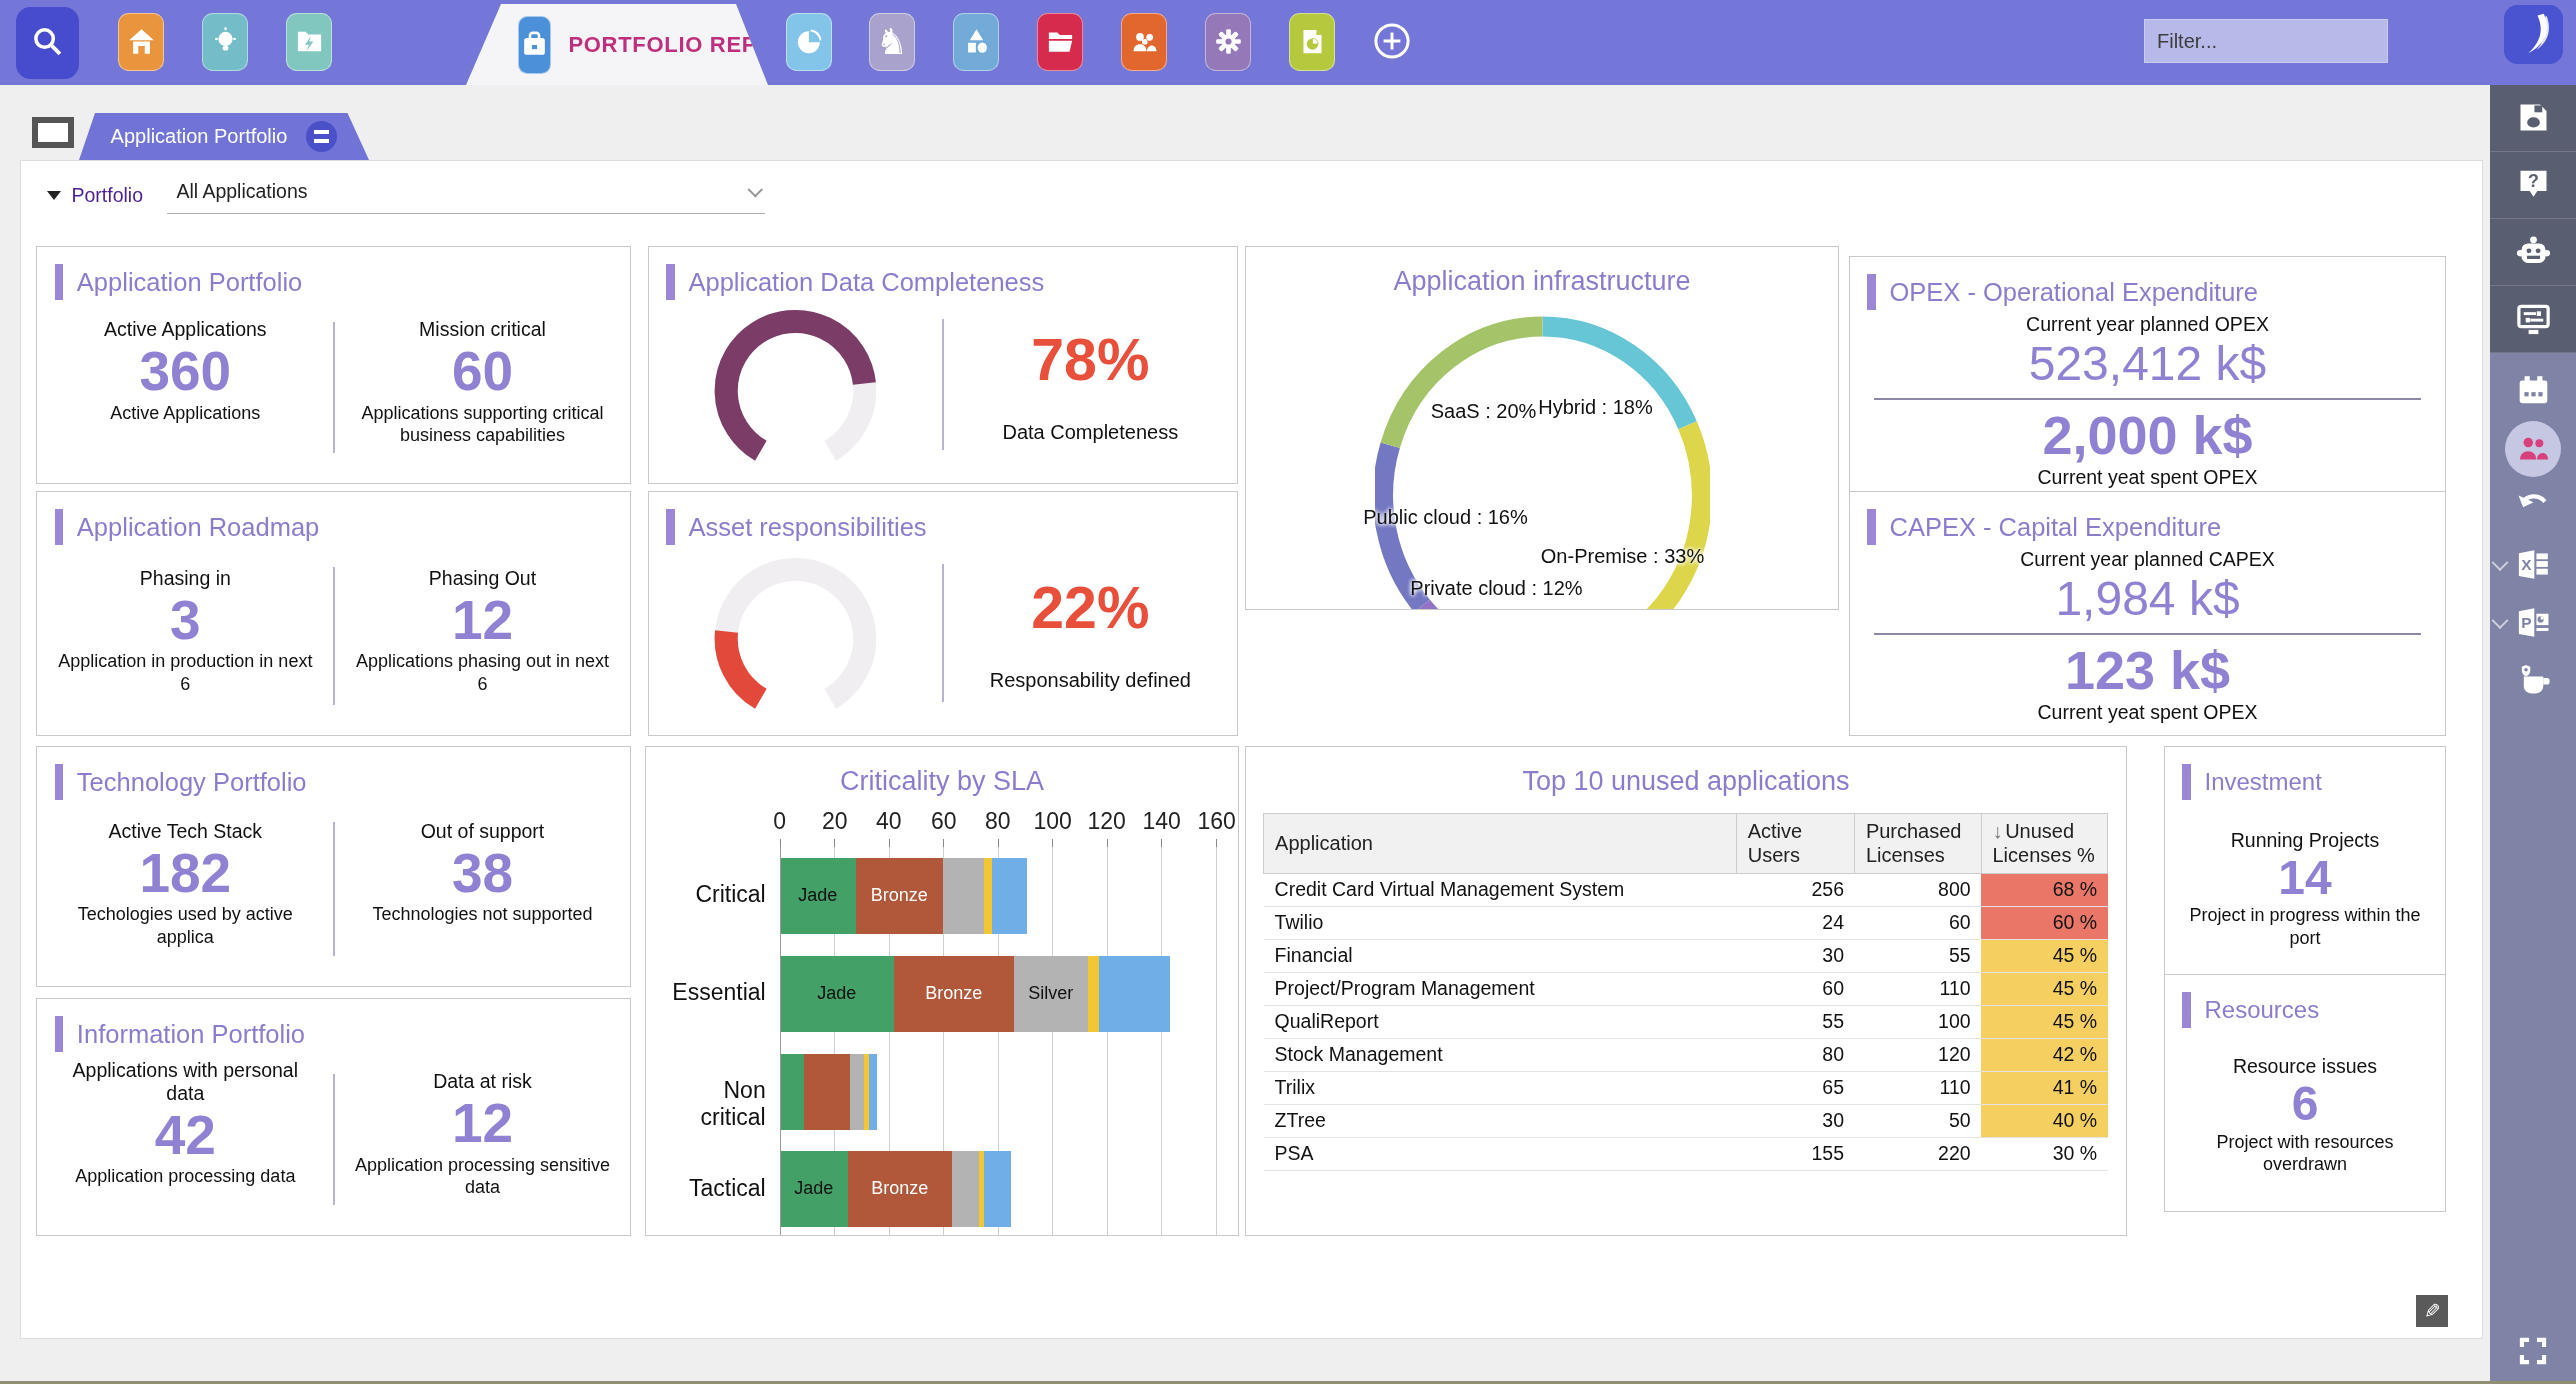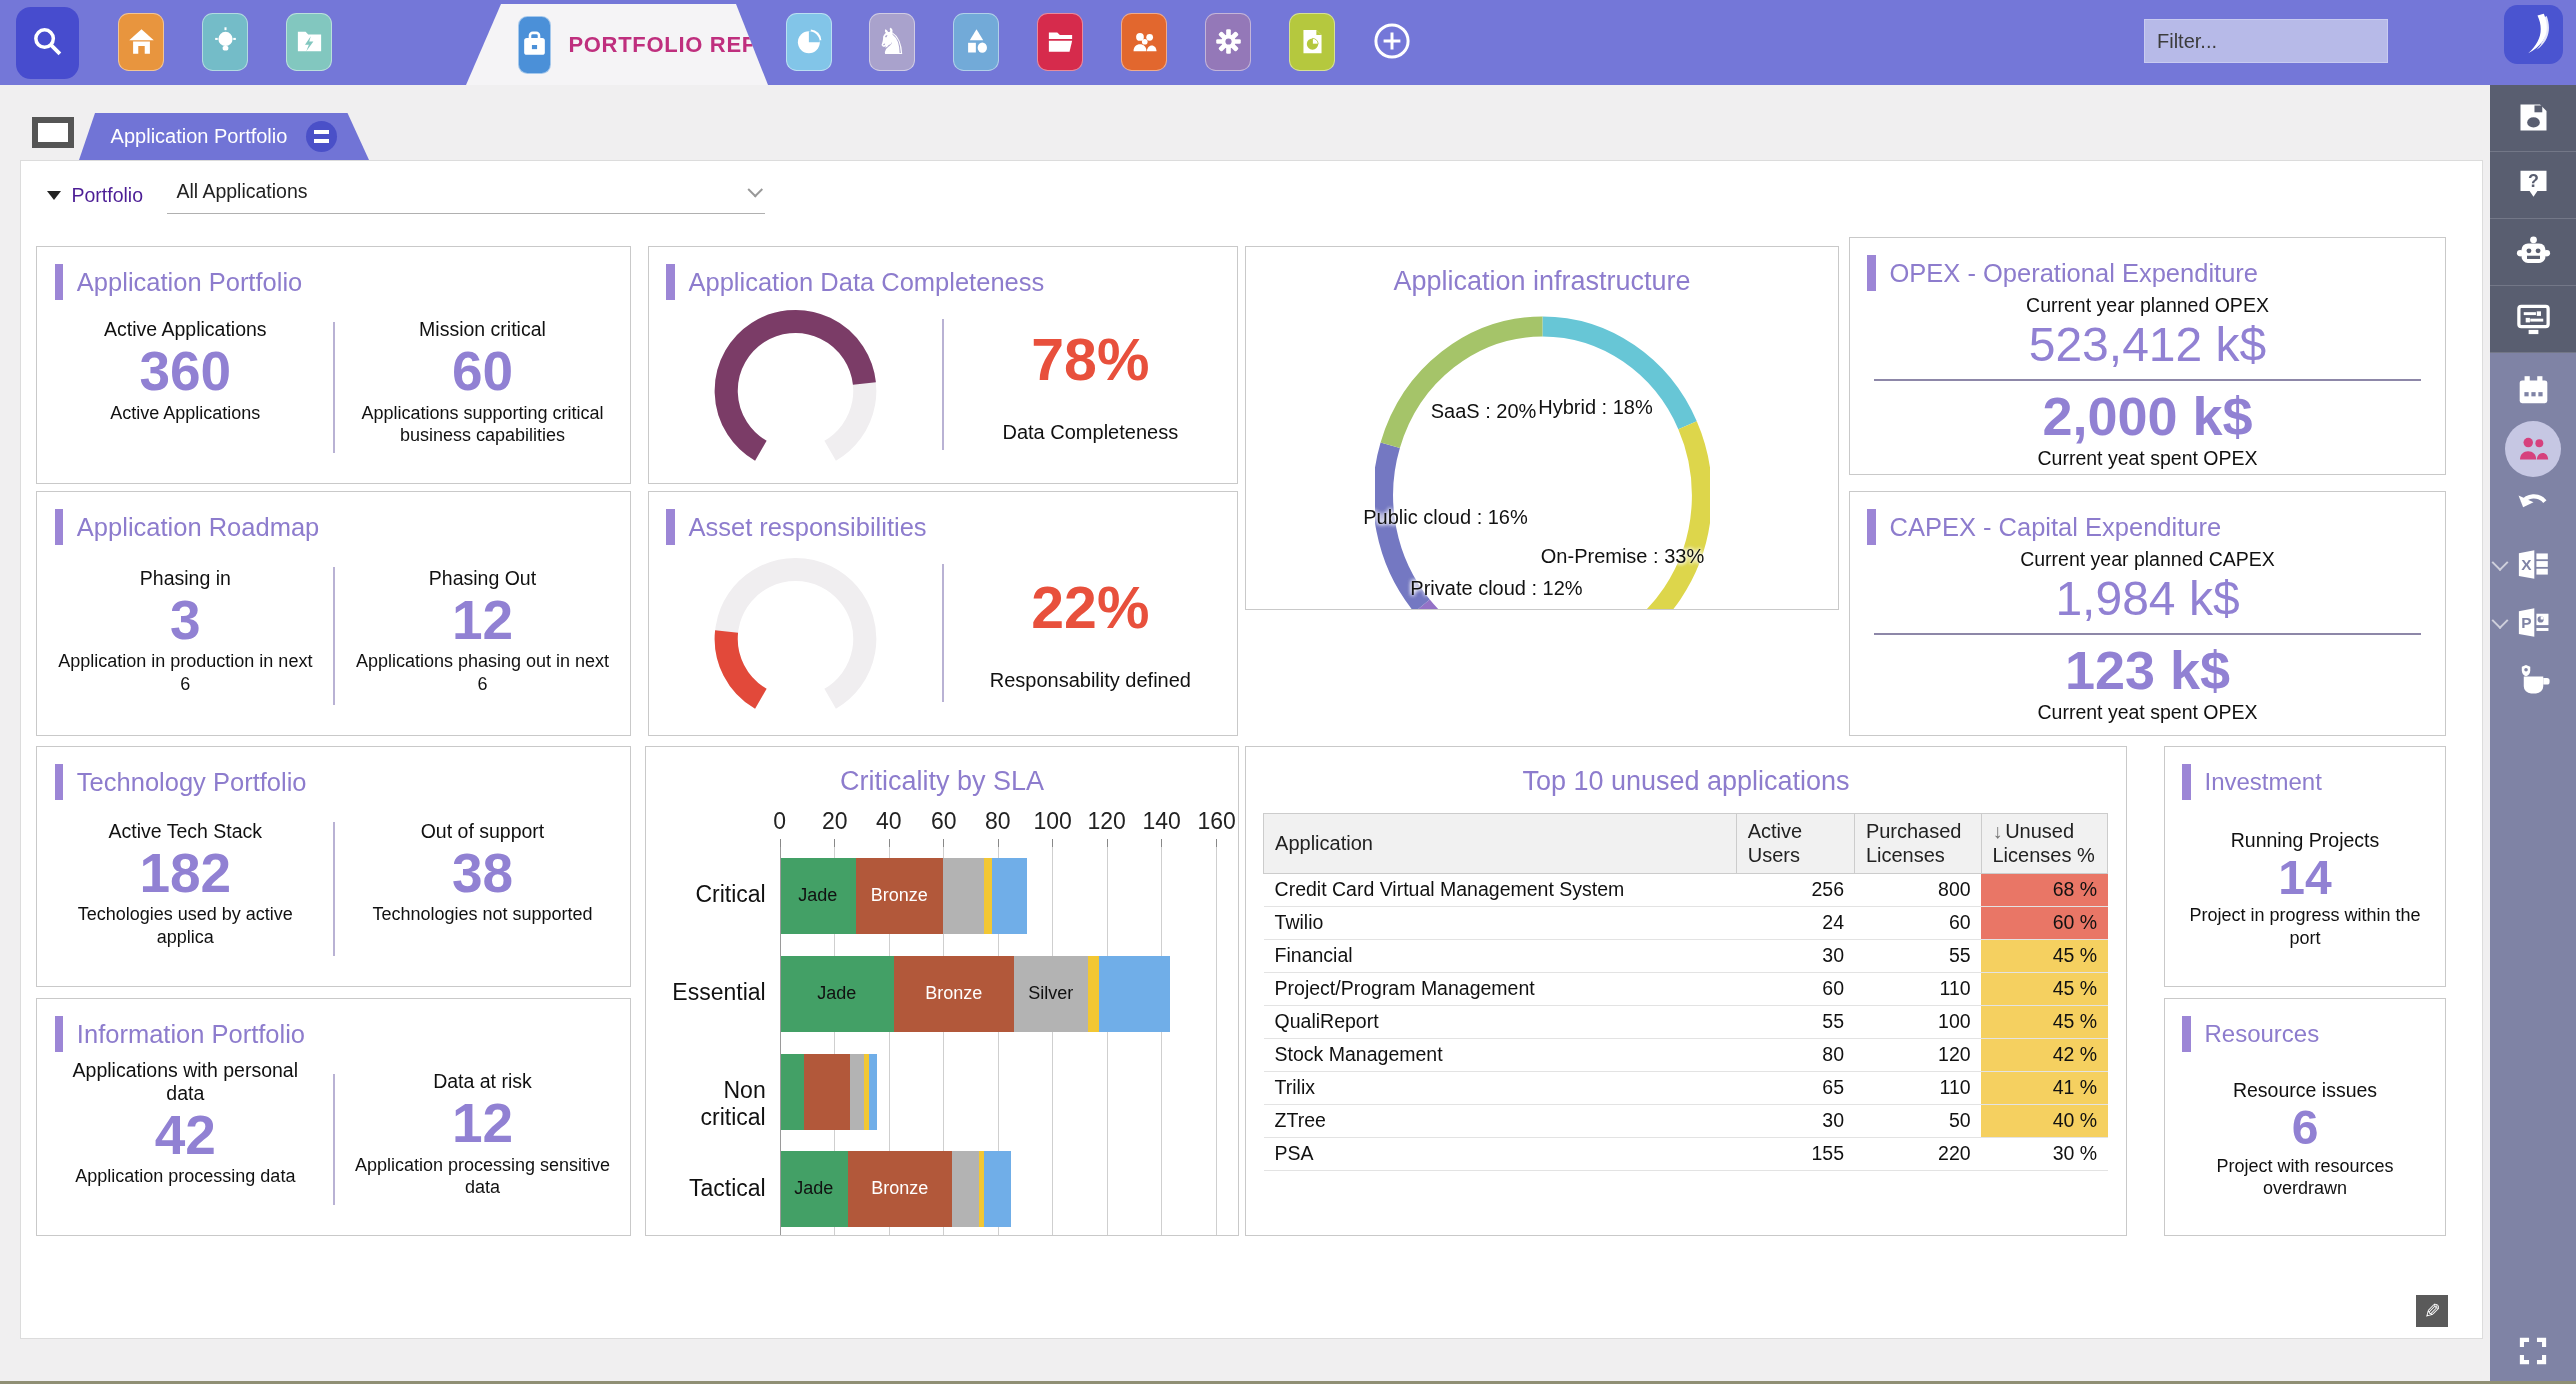--- a/index.html
+++ b/index.html
@@ -385,21 +385,21 @@
     <div class="center-title">Application infrastructure</div>
     <div class="donut-wrap"><svg width="335" height="376" viewBox="0 0 500 560">
           <path d="M 250.00 30.00 A 238 252 0 0 1 466.49 177.32" stroke="#67c6d6" stroke-width="30" fill="none"></path>
           <path d="M 466.49 177.32 A 238 252 0 0 1 227.38 532.86" stroke="#ddd64b" stroke-width="30" fill="none"></path>
           <path d="M 227.38 532.86 A 238 252 0 0 1 70.13 447.02" stroke="#9472c6" stroke-width="30" fill="none"></path>
           <path d="M 70.13 447.02 A 238 252 0 0 1 22.73 207.18" stroke="#7478c2" stroke-width="30" fill="none"></path>
           <path d="M 22.73 207.18 A 238 252 0 0 1 250.00 30.00" stroke="#a5c469" stroke-width="30" fill="none"></path>
         </svg><div class="donut-label" style="left: 221px; top: 101px;">Hybrid : 18%</div><div class="donut-label" style="left: 248px; top: 250px;">On-Premise : 33%</div><div class="donut-label" style="left: 122px; top: 282px;">Private cloud : 12%</div><div class="donut-label" style="left: 71px; top: 211px;">Public cloud : 16%</div><div class="donut-label" style="left: 109px; top: 105px;">SaaS : 20%</div></div>
   </div>
 
-  <div class="card" style="left:1828px;top:76px;width:597px;height:238px">
+  <div class="card" style="left:1828px;top:95px;width:597px;height:238px">
     <div class="card-title">
         <span class="tbar"></span>
         <span class="title-text">OPEX - Operational Expenditure</span>
       </div>
     <div class="fin">
       <div class="fin-label">Current year planned OPEX</div>
       <div class="fin-top">523,412 k$</div>
       <div class="fin-div"></div>
       <div class="fin-bottom">2,000 k$</div>
       <div class="fin-label">Current yeat spent OPEX</div>
@@ -648,21 +648,21 @@
       </div>
       <div class="vdiv"></div>
       <div class="half">
         <div class="kpi-label">Data at risk</div>
         <div class="kpi-value">12</div>
         <div class="kpi-sub">Application processing sensitive data</div>
       </div>
     </div>
   </div>
 
-  <div class="card" style="left:2143px;top:837px;width:282px;height:238px">
+  <div class="card" style="left:2143px;top:813px;width:282px;height:238px">
     <div class="card-title">
         <span class="tbar"></span>
         <span class="title-text" style="font-size:24px">Resources</span>
       </div>
     <div class="split" style="height:calc(100% - 74px)">
       <div class="half">
         <div class="kpi-label">Resource issues</div>
         <div class="kpi-value" style="font-size:48px">6</div>
         <div class="kpi-sub" style="min-height:27px">Project with resources overdrawn</div>
       </div>

